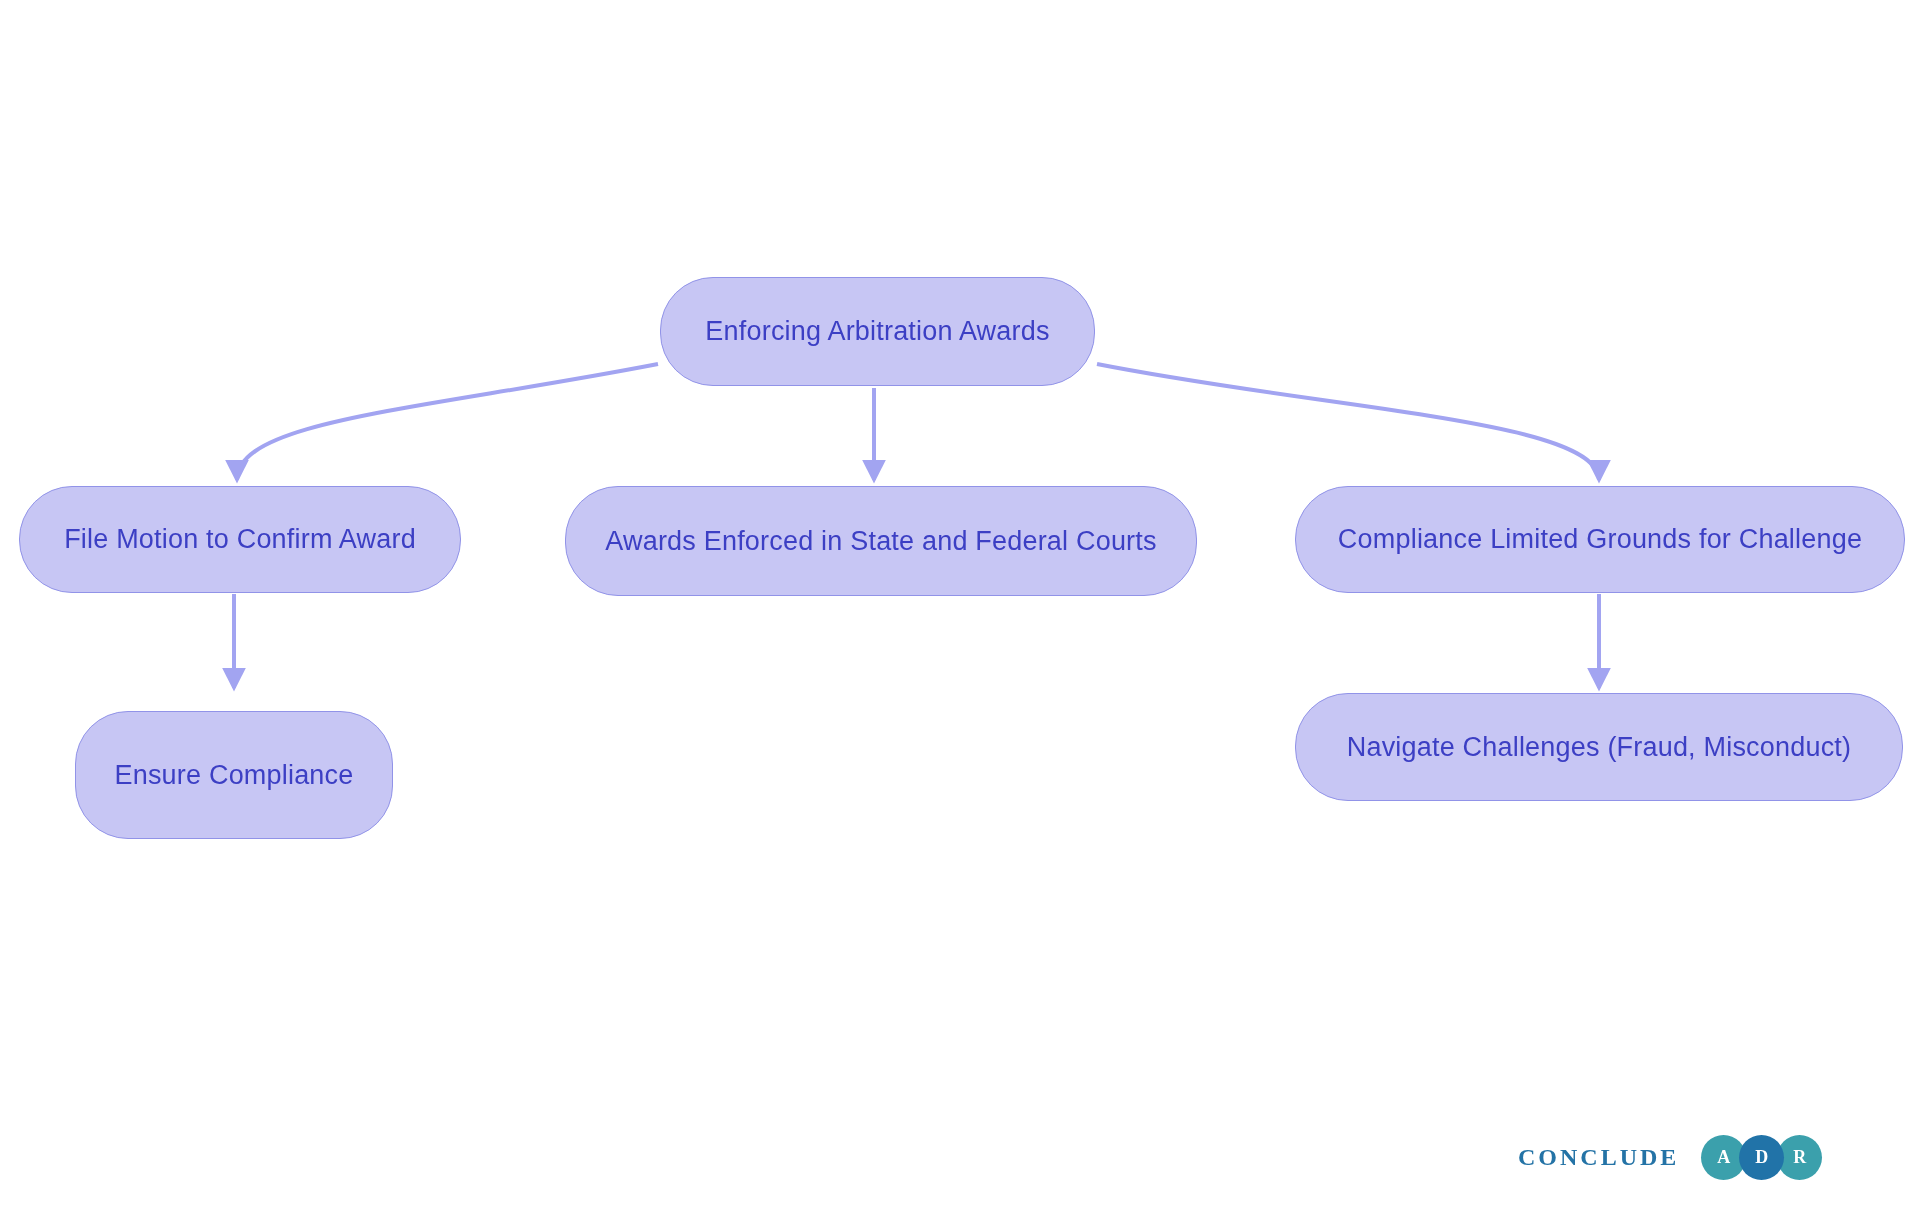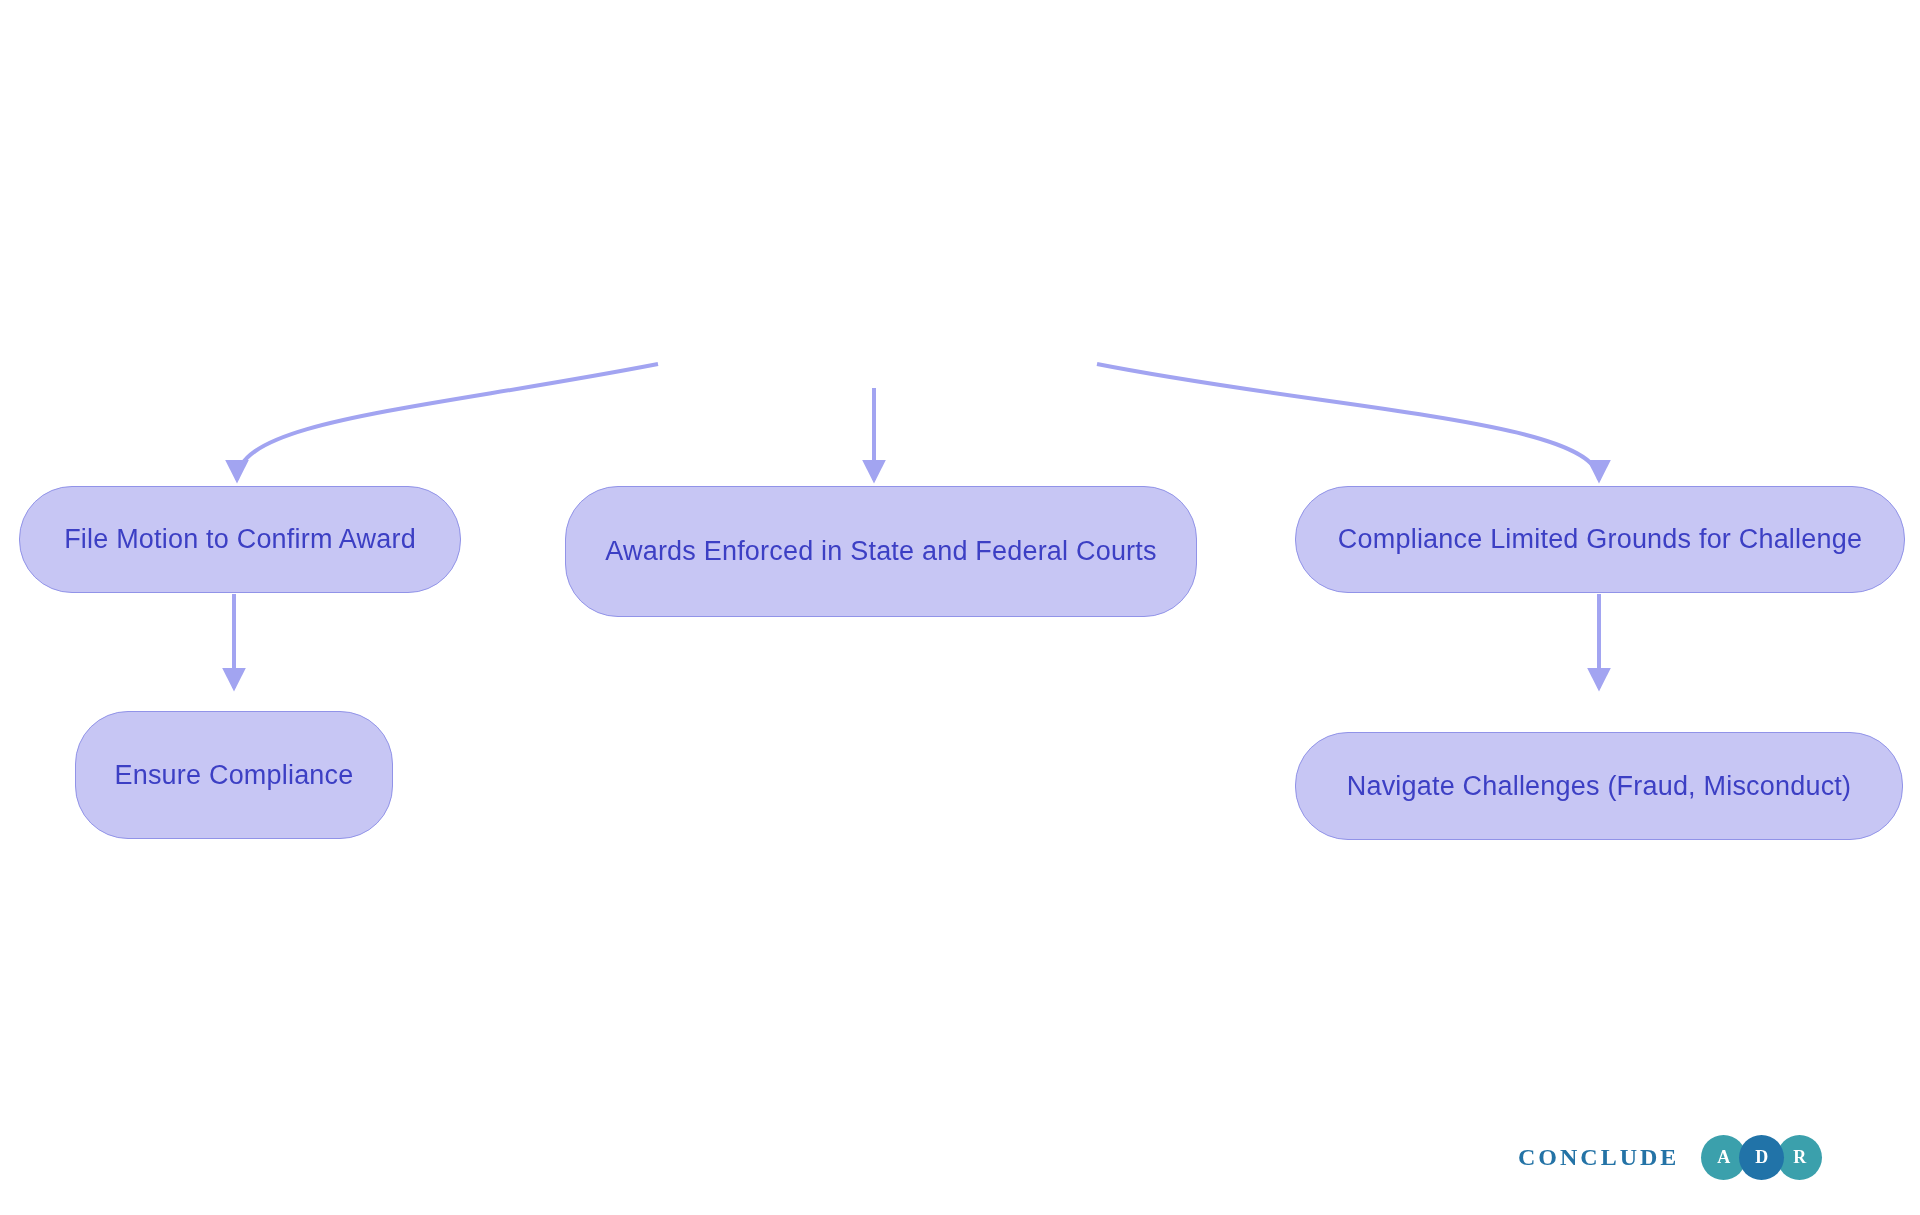--- a/index.html
+++ b/index.html
@@ -91,38 +91,41 @@
         <path d="M 0 0 L 10 5 L 0 10 z" fill="#a2a4f1"></path>
       </marker>
     </defs>
     <path class="edge" d="M 658 364 C 420 410, 237 420, 237 480" marker-end="url(#arrow)"></path>
     <path class="edge" d="M 874 388 L 874 480" marker-end="url(#arrow)"></path>
     <path class="edge" d="M 1097 364 C 1330 410, 1599 420, 1599 480" marker-end="url(#arrow)"></path>
     <path class="edge" d="M 234 594 L 234 688" marker-end="url(#arrow)"></path>
     <path class="edge" d="M 1599 594 L 1599 688" marker-end="url(#arrow)"></path>
   </svg>
 
+  <div class="node" style="left:660px; top:277px; width:435px; height:109px;">
+    <span>Enforcing Arbitration Awards</span>
+  </div>
 
   <div class="node" style="left:19px; top:486px; width:442px; height:107px;">
     <span>File Motion to Confirm Award</span>
   </div>
 
-  <div class="node" style="left:565px; top:486px; width:632px; height:131px;">
+  <div class="node" style="left:565px; top:486px; width:632px; height:110px;">
     <span>Awards Enforced in State and Federal Courts</span>
   </div>
 
   <div class="node" style="left:1295px; top:486px; width:610px; height:107px;">
     <span>Compliance Limited Grounds for Challenge</span>
   </div>
 
   <div class="node" style="left:75px; top:711px; width:318px; height:128px;">
     <span>Ensure Compliance</span>
   </div>
 
-  <div class="node" style="left:1295px; top:732px; width:608px; height:108px;">
+  <div class="node" style="left:1295px; top:693px; width:608px; height:108px;">
     <span>Navigate Challenges (Fraud, Misconduct)</span>
   </div>
 
   <div class="logo">
     <span class="wordmark">CONCLUDE</span>
     <span class="badges">
       <span class="badge badge-a">A</span>
       <span class="badge badge-d">D</span>
       <span class="badge badge-r">R</span>
     </span>

